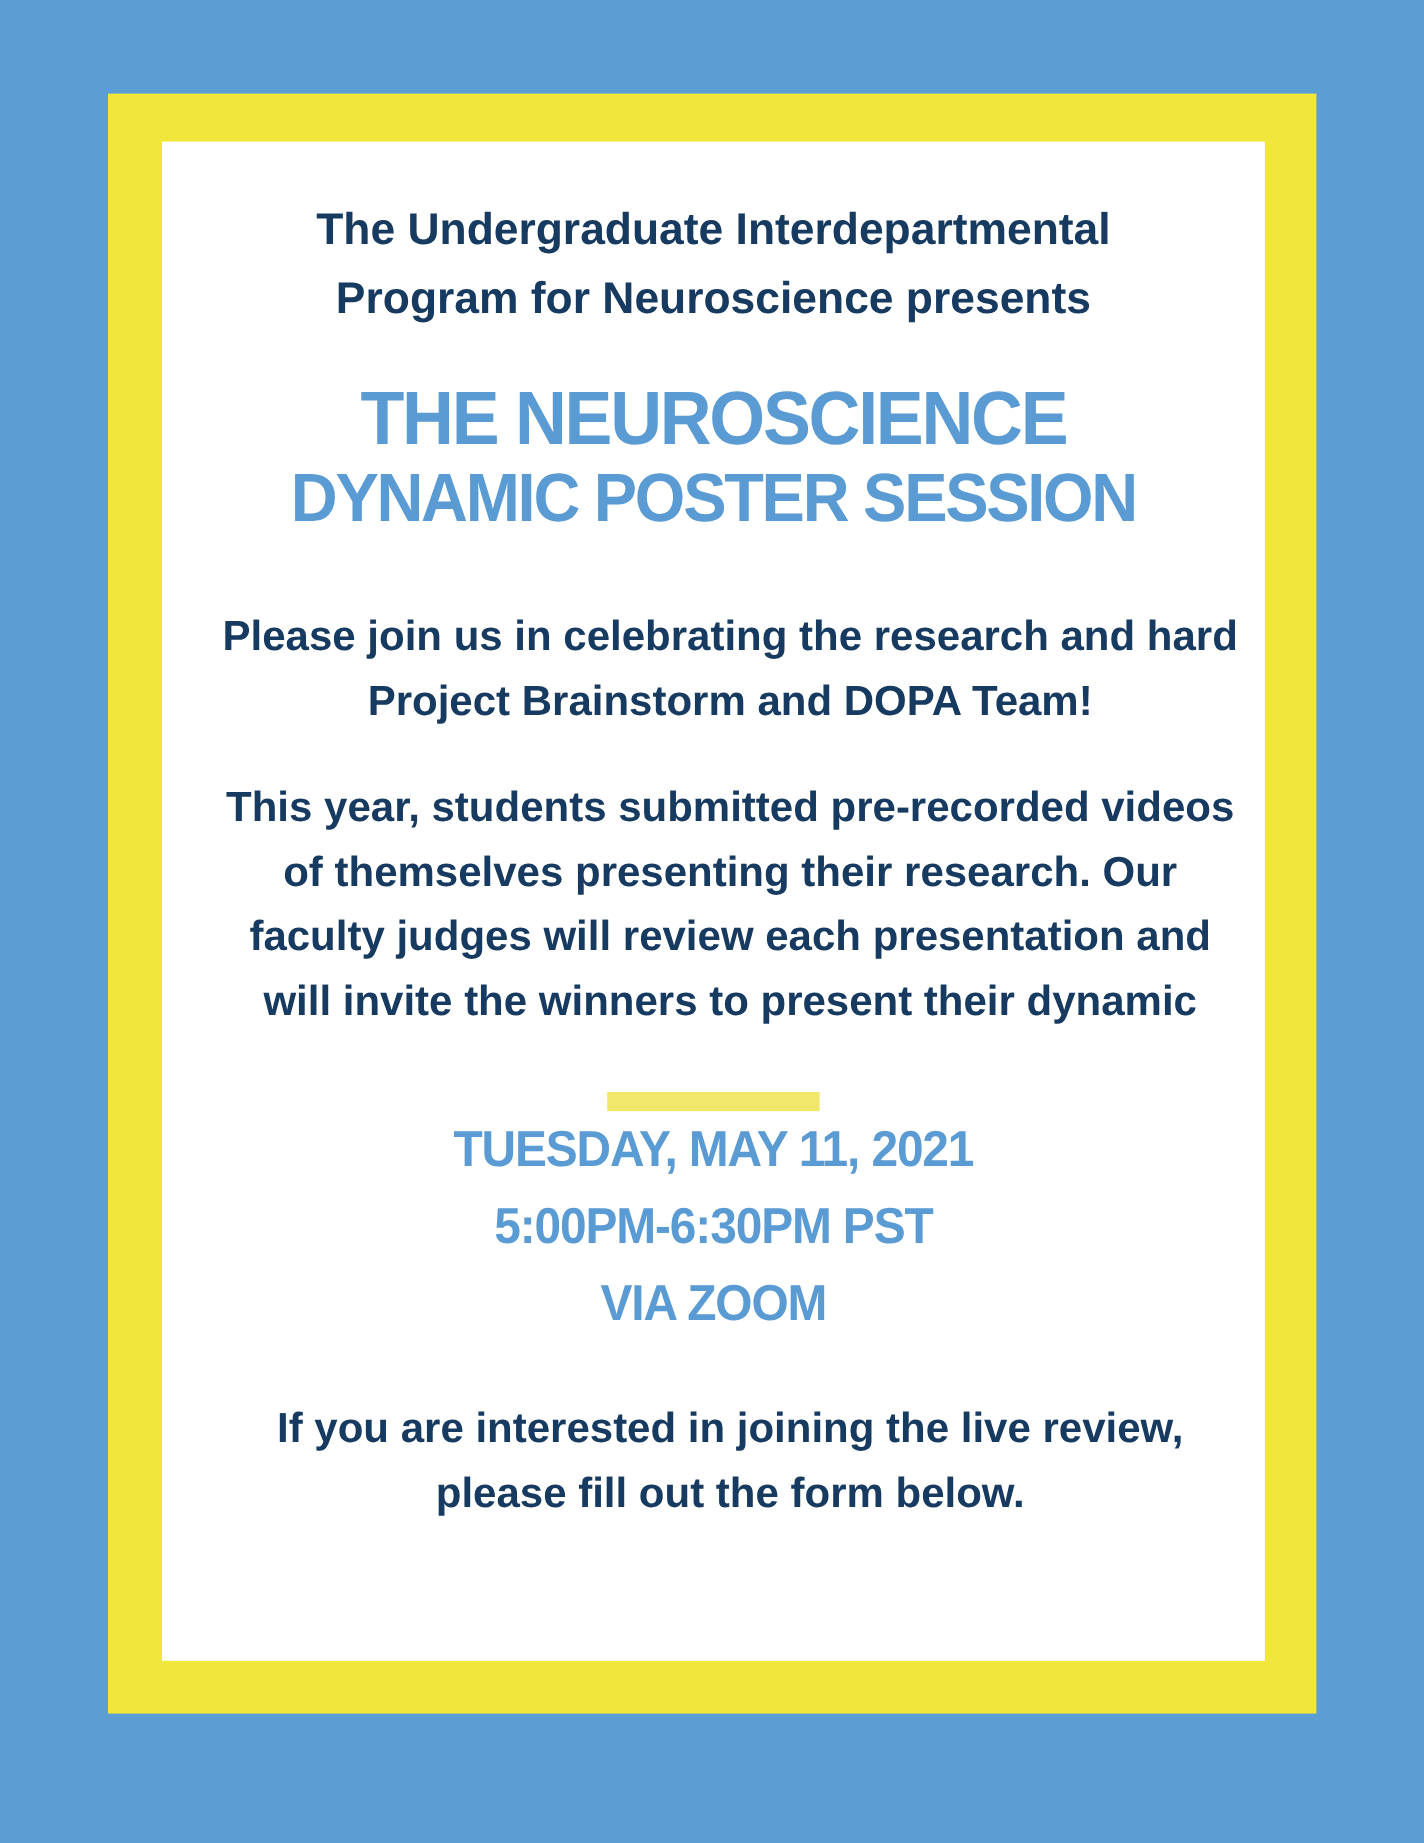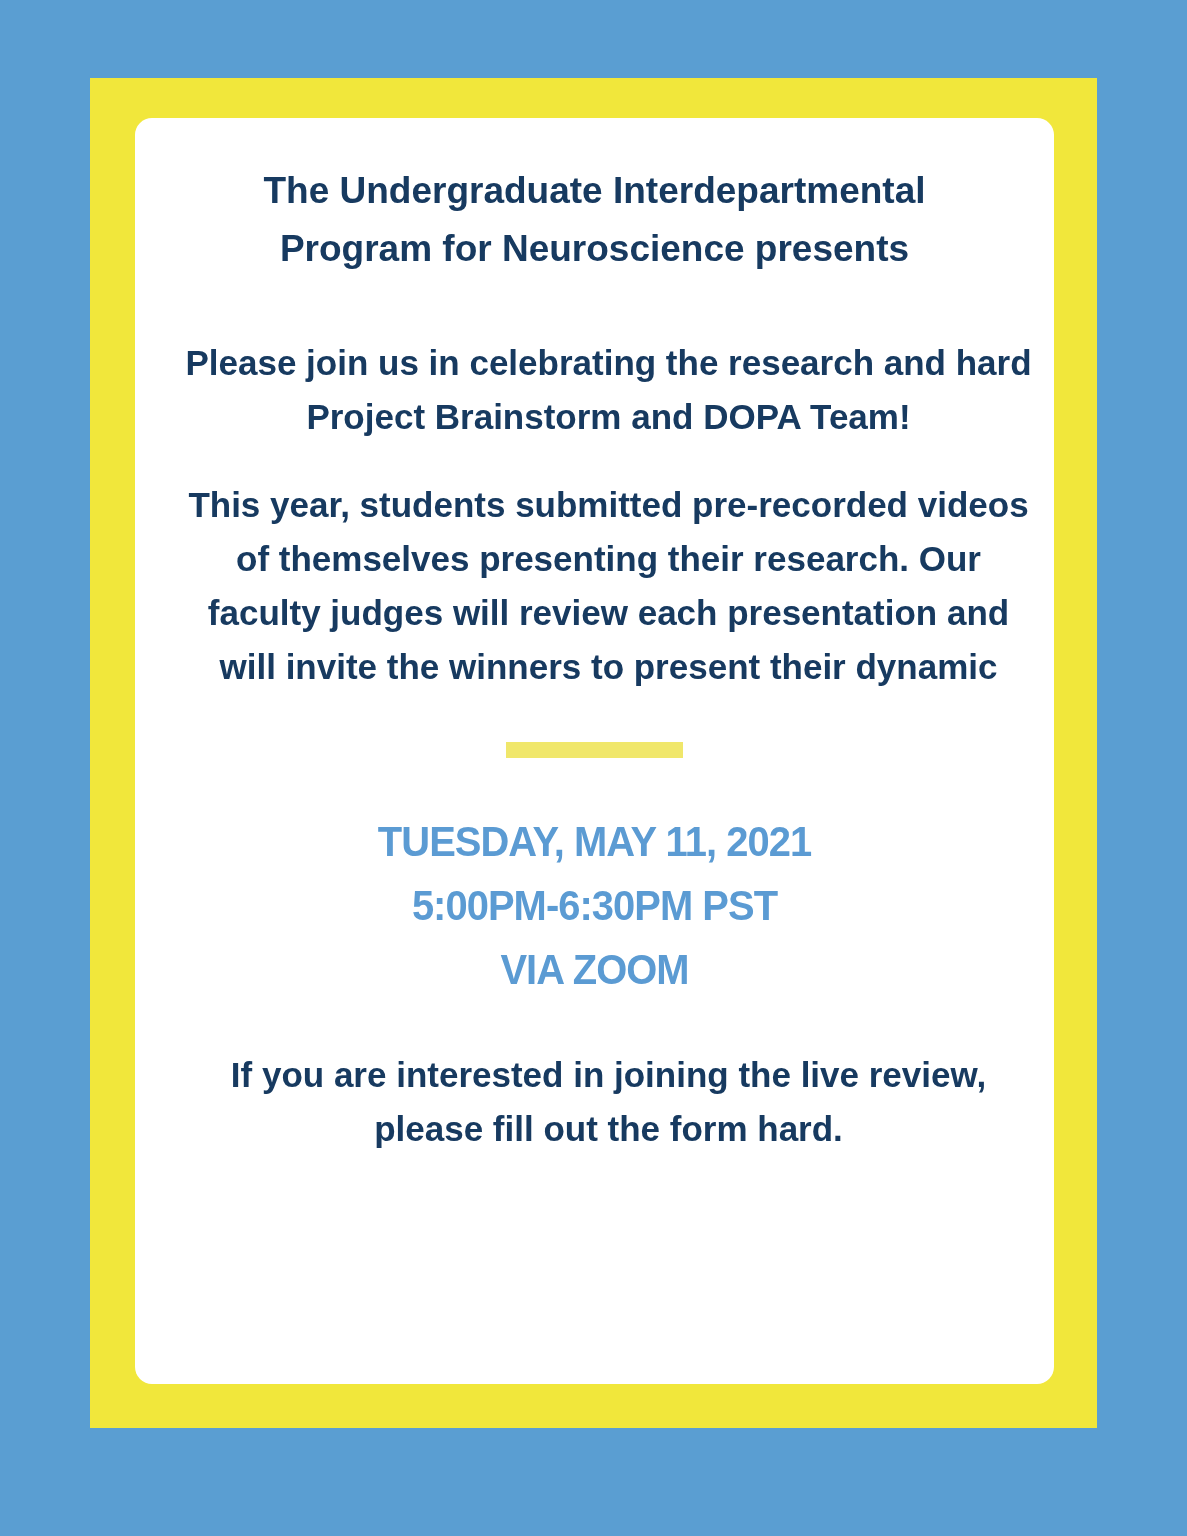--- a/index.html
+++ b/index.html
@@ -31,21 +31,20 @@
   .content {
     position: absolute;
     left: 45px;
     top: 40px;
     width: 919px;
     height: 1266px;
     background: #FFFFFF;
     text-align: center;
     box-sizing: border-box;
     padding-top: 44px;
-    border-radius: 17px;
   }
   .presenter-line {
     color: #173A60;
     font-size: 37px;
     font-weight: 700;
     line-height: 58px;
     letter-spacing: 0px;
   }
   .title-block {
     margin-top: 36px;
@@ -74,21 +73,21 @@
     padding-left: 28px;
   }
   .intro-par { margin-top: 58px; }
   .details-par { margin-top: 34px; }
   .divider-bar {
     width: 177px;
     height: 16px;
     background: #F0E76B;
     margin: 48px auto 0 auto;
   }
-  .event-block { margin-top: 52px; }
+  .event-block { }
   .event-line {
     color: #5B9BD3;
     font-size: 42px;
     font-weight: 800;
     letter-spacing: -1px;
     line-height: 64px;
     transform: scaleX(0.95);
   }
   .closing-par { margin-top: 46px; }
 </style>
@@ -97,20 +96,24 @@
 
 <div class="outer-frame">
   <div class="inner-frame">
     <div class="content">
 
       <div class="presenter-block">
         <div class="presenter-line">The Undergraduate Interdepartmental</div>
         <div class="presenter-line">Program for Neuroscience presents</div>
       </div>
 
+      <div class="title-block">
+        <div class="title-line-1">THE NEUROSCIENCE</div>
+        <div class="title-line-2">DYNAMIC POSTER SESSION</div>
+      </div>
 
       <div class="body-par intro-par">
         <div>Please join us in celebrating the research and hard</div>
         <div>Project Brainstorm and DOPA Team!</div>
       </div>
 
       <div class="body-par details-par">
         <div>This year, students submitted pre-recorded videos</div>
         <div>of themselves presenting their research. Our</div>
         <div>faculty judges will review each presentation and</div>
@@ -120,18 +123,18 @@
       <div class="divider-bar"></div>
 
       <div class="event-block">
         <div class="event-line">TUESDAY, MAY 11, 2021</div>
         <div class="event-line">5:00PM-6:30PM PST</div>
         <div class="event-line">VIA ZOOM</div>
       </div>
 
       <div class="body-par closing-par">
         <div>If you are interested in joining the live review,</div>
-        <div>please fill out the form hard.</div>
+        <div>please fill out the form below.</div>
       </div>
 
     </div>
   </div>
 </div>
 
 </body></html>

